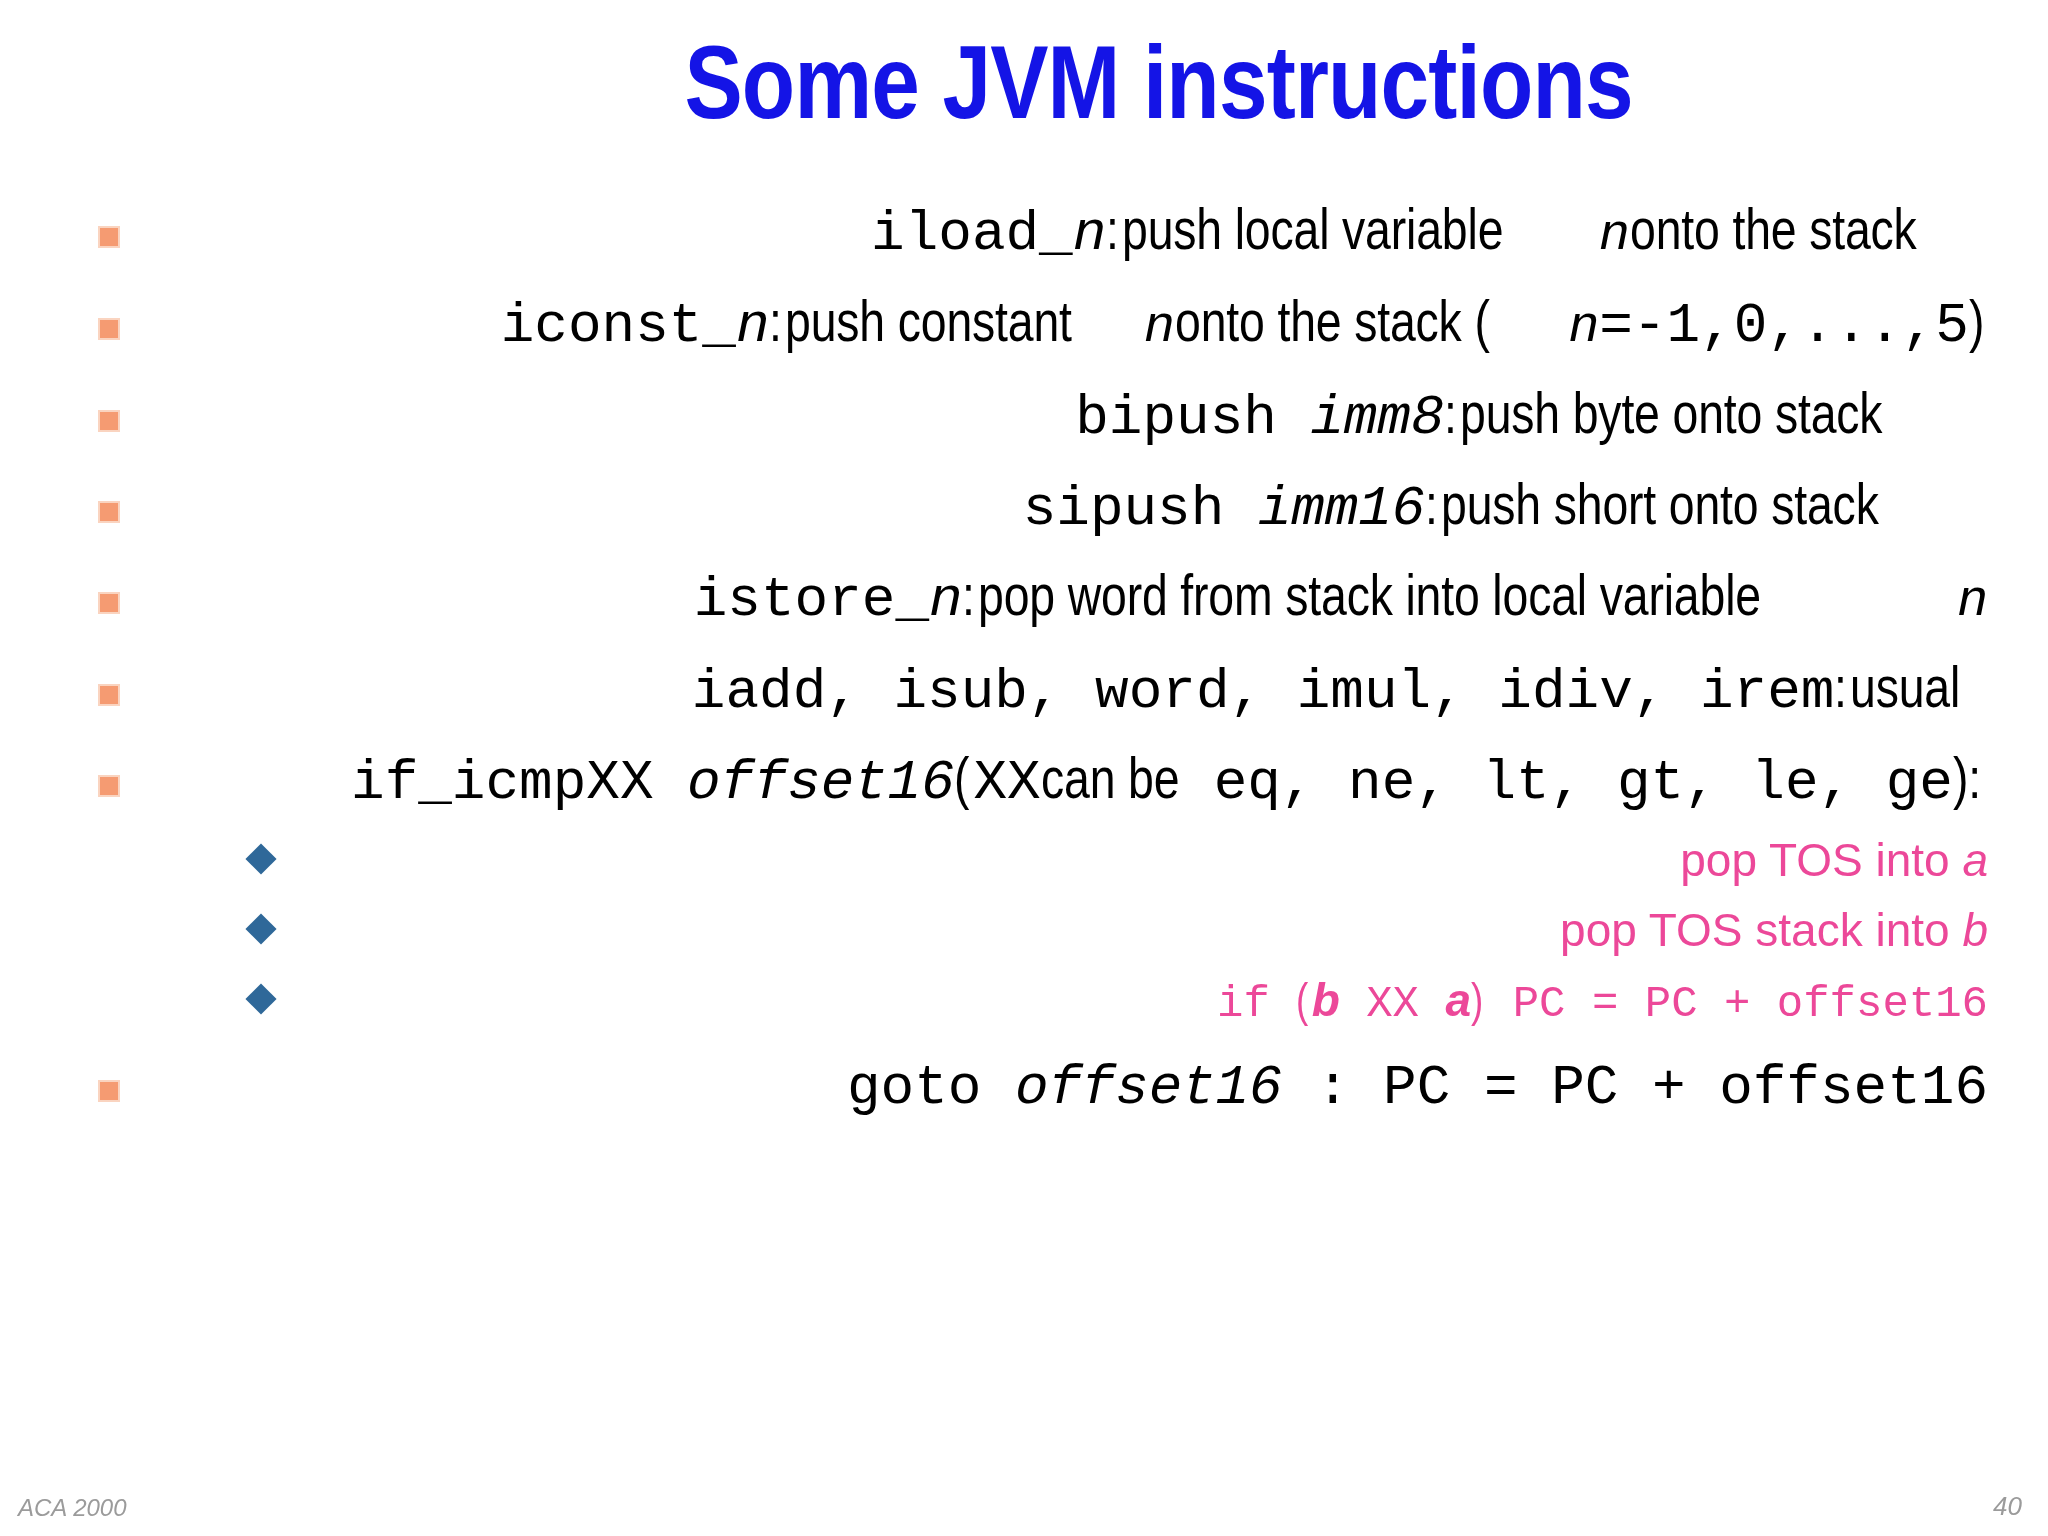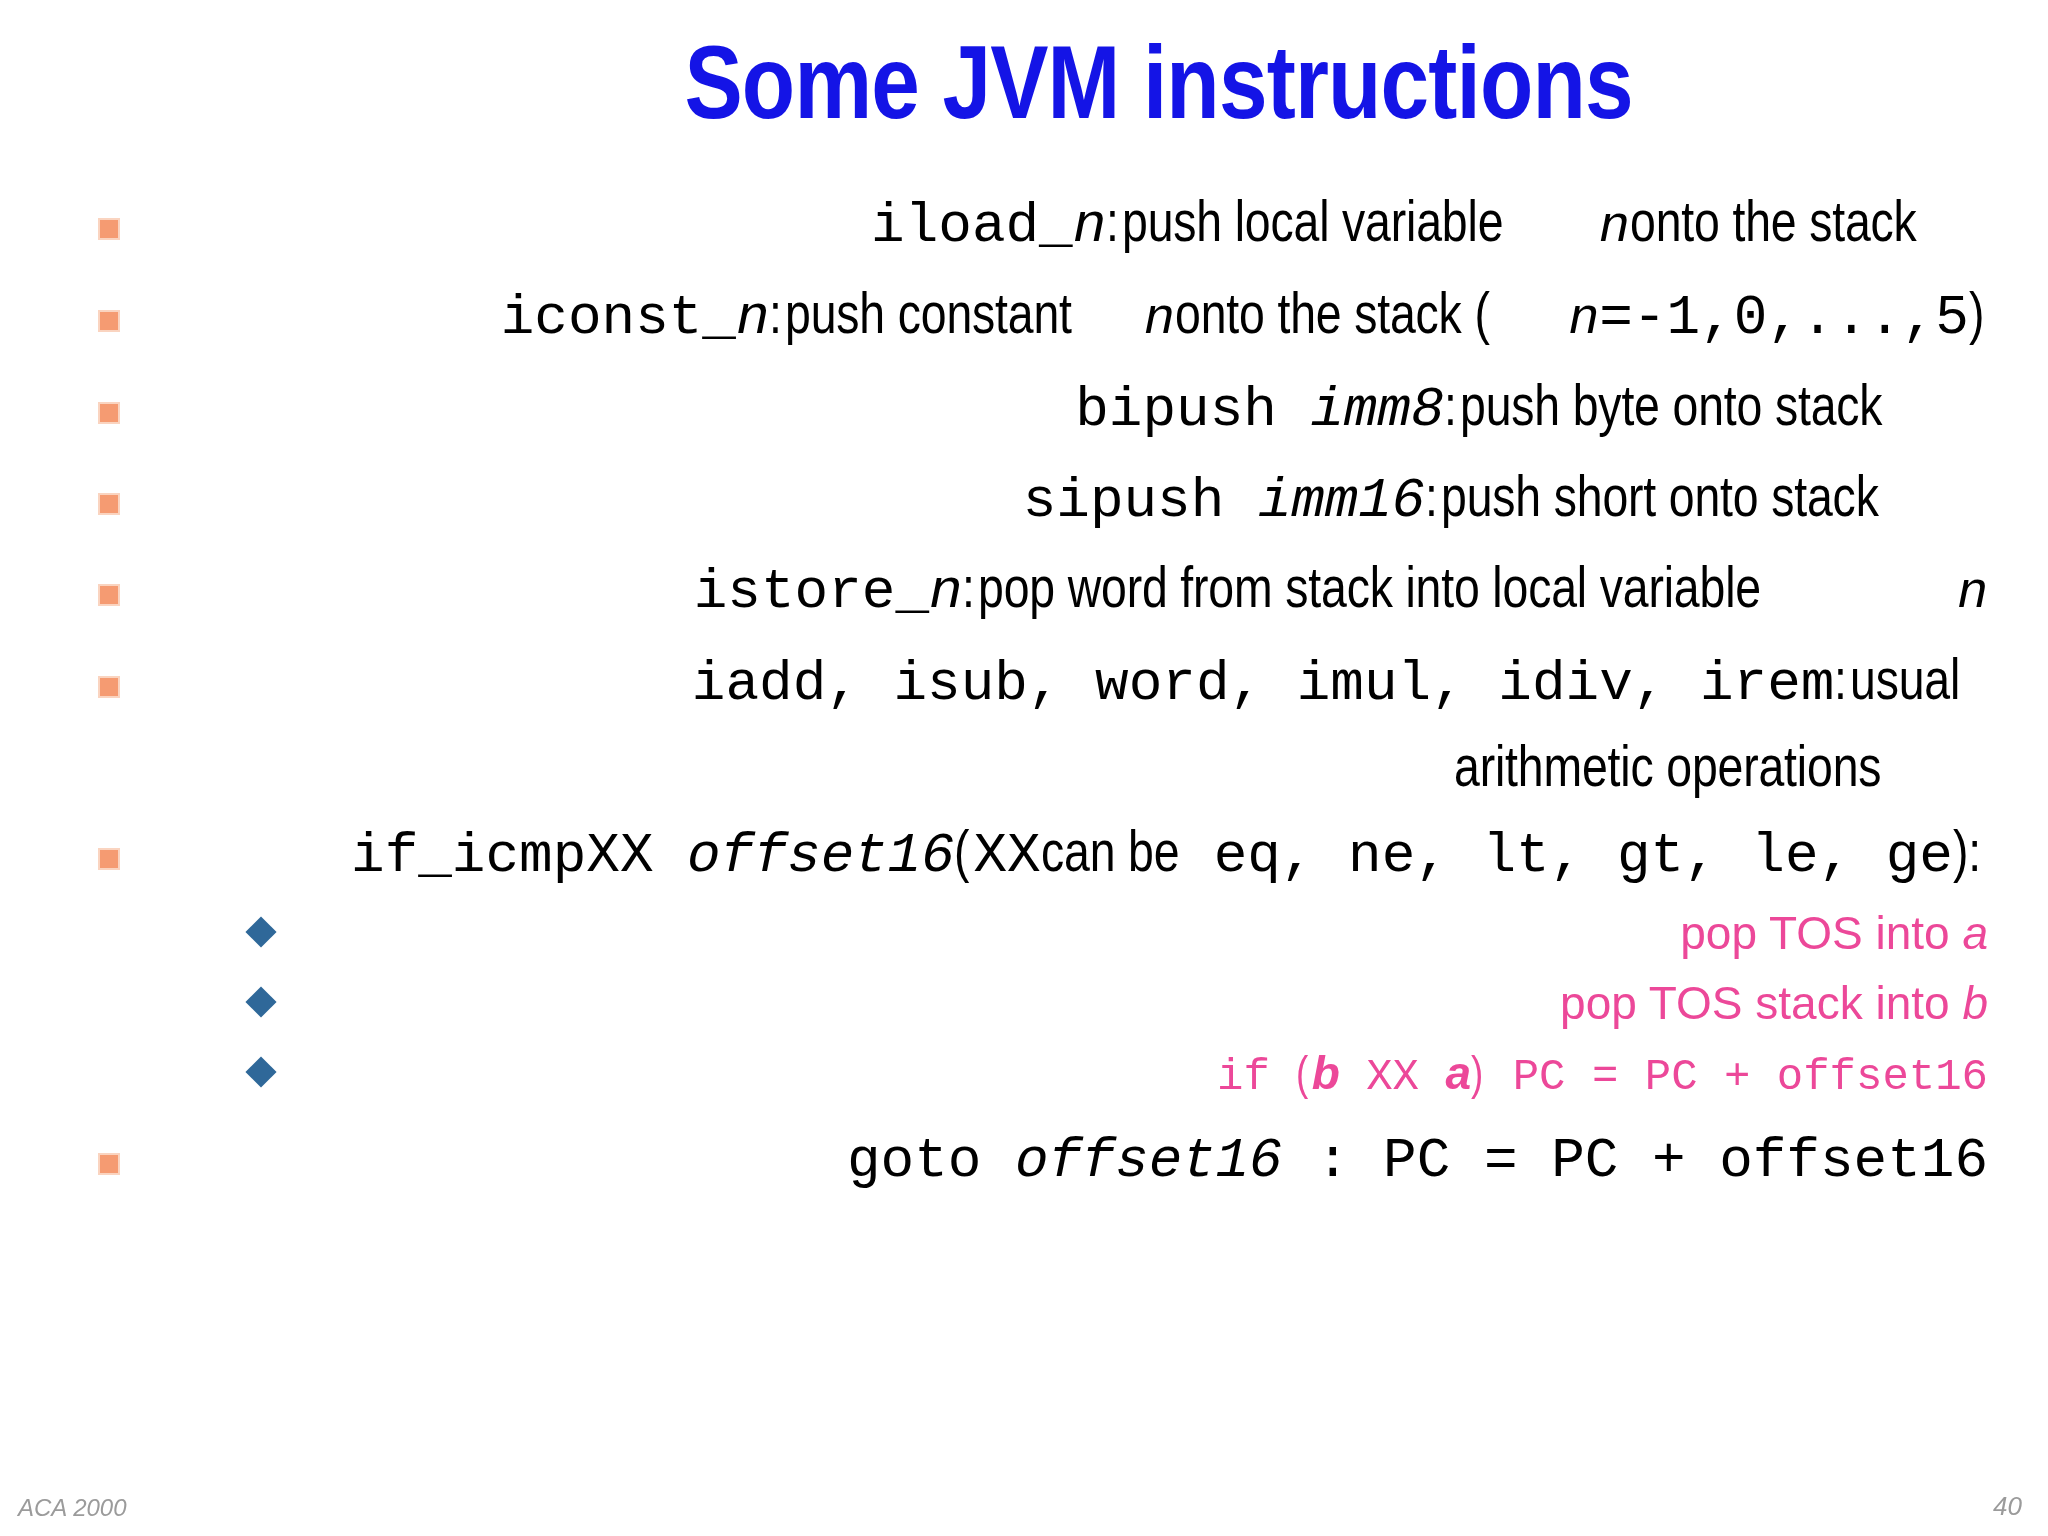--- a/index.html
+++ b/index.html
@@ -38,21 +38,21 @@
     letter-spacing: -1px;
     transform: scaleX(0.84);
     transform-origin: left top;
     white-space: nowrap;
   }
 
   
   .body {
     position: absolute;
     left: 88px;
-    top: 180px;
+    top: 188px;
     width: 1900px;
   }
 
   .bullet-row {
     position: relative;
     display: block;
     padding-left: 82px;
     margin-bottom: 4px;
   }
 
@@ -195,21 +195,21 @@
       <span class="bullet-text"><span class="mono">sipush </span><span class="mono-i">imm16</span><span class="sans">: </span><span class="sans">push short onto stack</span></span>
     </div>
 
     <div class="bullet-row">
       <span class="sq-marker"></span>
       <span class="bullet-text"><span class="mono">istore_</span><span class="mono-i">n</span><span class="sans">: </span><span class="sans">pop word from stack into local variable </span><span class="var-i">n</span></span>
     </div>
 
     <div class="bullet-row">
       <span class="sq-marker"></span>
-      <span class="bullet-text"><span class="mono">iadd, isub, word, imul, idiv, irem</span><span class="sans">: </span><span class="sans">usual</span><span class="wrap-line"><span class="sans">arithmetic operations</span></span></span>
+      <span class="bullet-text"><span class="mono">iadd, isub, word, imul, idiv, irem</span><span class="sans">: </span><span class="sans">usual</span></span>
     </div>
 
     <div class="bullet-row">
       <span class="sq-marker"></span>
       <span class="bullet-text"><span class="mono">if_icmpXX </span><span class="mono-i">offset16</span><span class="sans"> (</span><span class="mono">XX</span><span class="sans"> can be </span><span class="mono">eq, ne, lt, gt, le, ge</span><span class="sans">):</span></span>
 
       <div class="sub-list">
         <div class="sub-row">
           <span class="diamond-marker"></span>
           <span class="sub-text"><span>pop TOS into </span><span class="sans-i">a</span></span>

